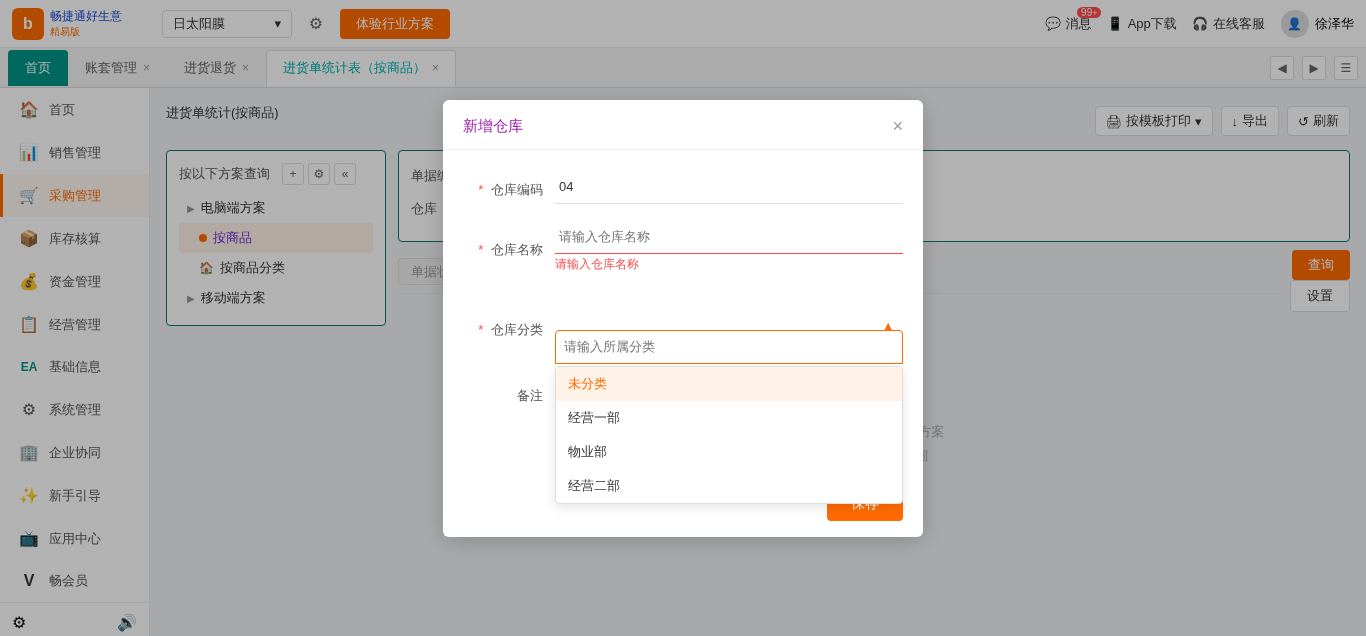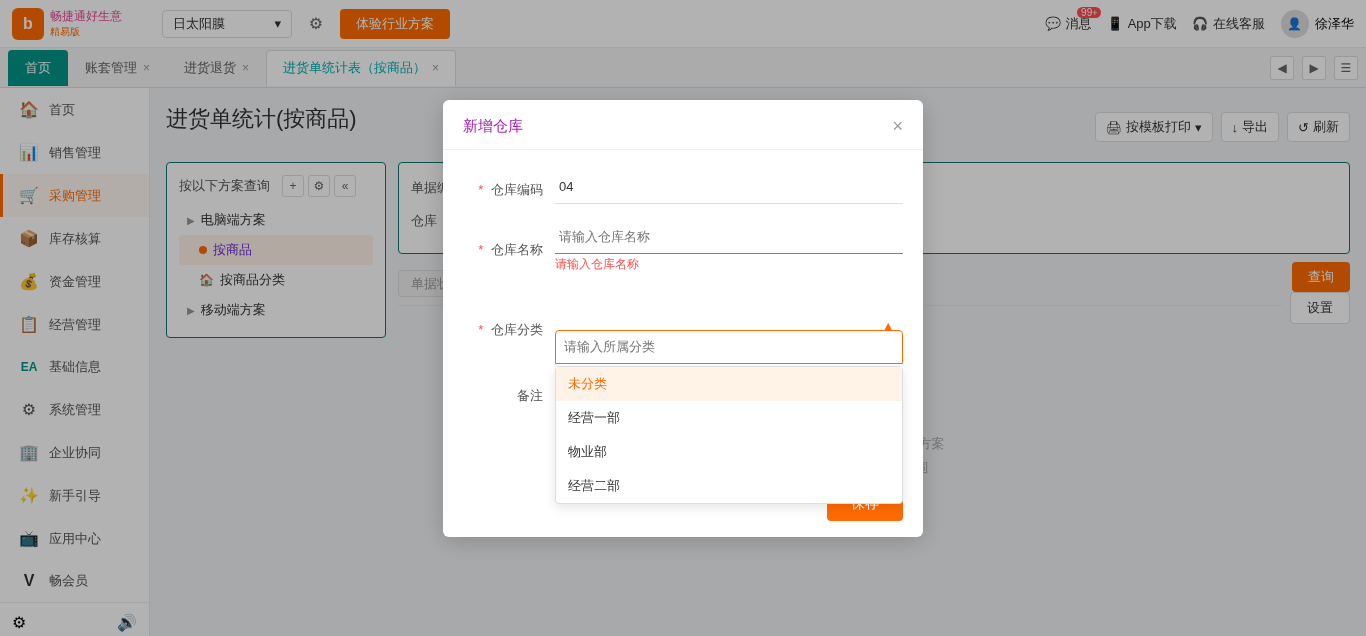--- a/index.html
+++ b/index.html
@@ -143,21 +143,21 @@
     .sidebar-item.active { background: #fff8f3; color: #ff6b00; border-left-color: #ff6b00; font-weight: 500; }
     .sidebar-icon { font-size: 16px; width: 20px; text-align: center; }
 
     
     .content {
       flex: 1;
       padding: 16px;
       overflow: auto;
       position: relative;
     }
-    .page-title { font-size: 22px; color: #333; font-weight: 500; margin-bottom: 16px; }
+    .page-title { font-size: 13px; color: #333; font-weight: 500; margin-bottom: 16px; }
     .query-header {
       display: flex;
       align-items: center;
       gap: 8px;
       margin-bottom: 8px;
       font-size: 13px;
       color: #555;
     }
     .query-header-btns { display: flex; gap: 4px; margin-left: 4px; }
     .qh-btn { width: 22px; height: 22px; border: 1px solid #ddd; background: #fff; border-radius: 3px; cursor: pointer; display: flex; align-items: center; justify-content: center; font-size: 12px; color: #666; }
@@ -320,21 +320,21 @@
     .qf-input { border: 1px solid #ddd; border-radius: 4px; padding: 4px 8px; font-size: 13px; color: #333; outline: none; min-width: 140px; }
     .status-select { border: 1px solid #ddd; border-radius: 4px; padding: 4px 8px; font-size: 13px; outline: none; min-width: 120px; color: #999; }
   </style>
 </head>
 <body>
 
 <div class="topbar">
   <div class="logo-area">
     <div class="logo-icon">b</div>
     <div>
-      <div style="font-size:12px;color:#ec4899;font-weight:500">畅捷通好生意</div>
+      <div style="font-size:12px;color:#1d4ed8;font-weight:500">畅捷通好生意</div>
       <div style="font-size:10px;color:#ff6b00">精易版</div>
     </div>
   </div>
 
   <div class="store-selector">
     <span>日太阳膜</span>
     <span class="chevron-down">▾</span>
   </div>
 
   <div class="gear-btn">⚙</div>

